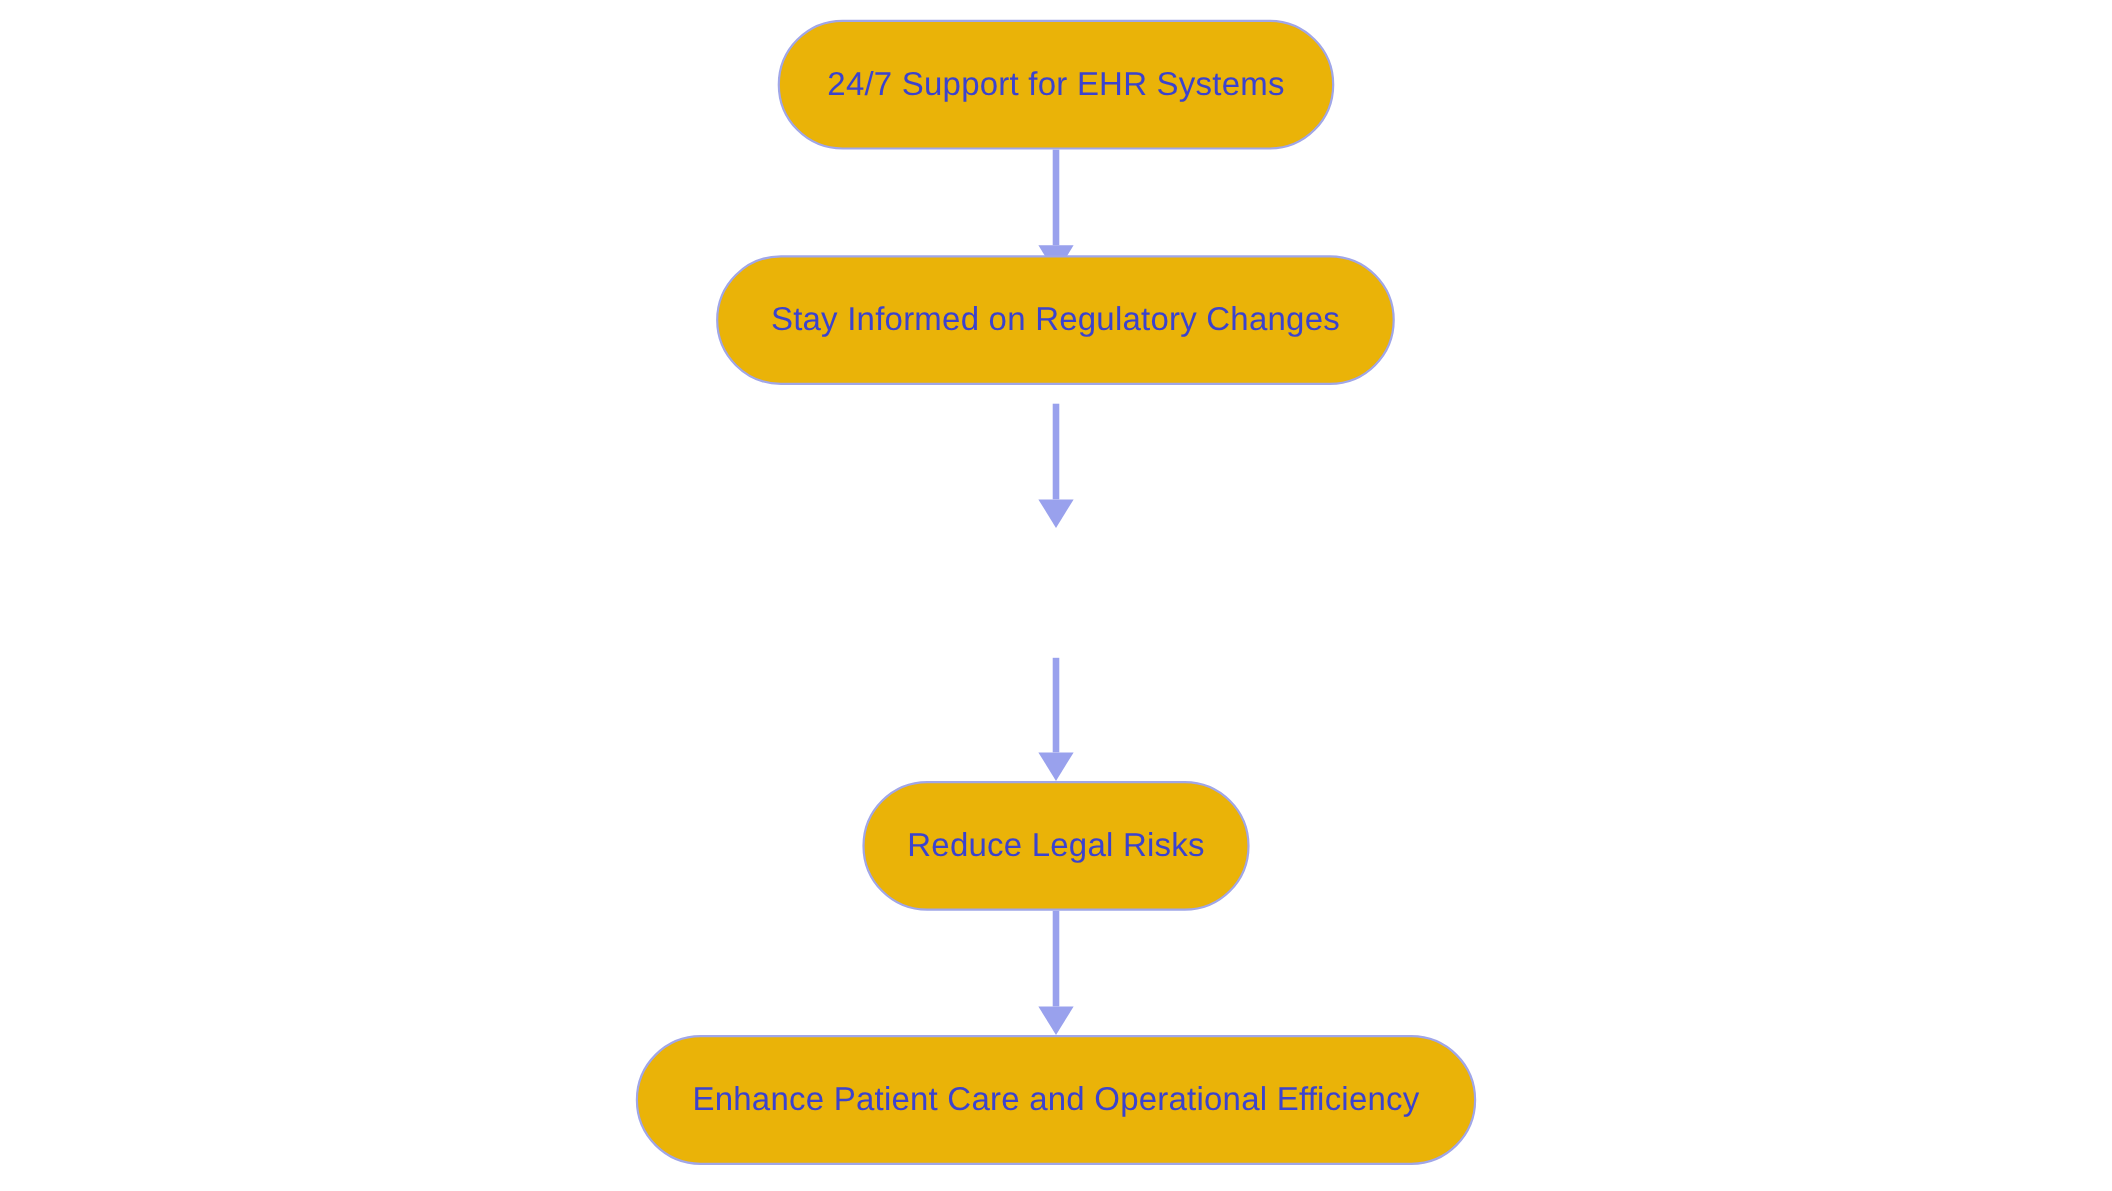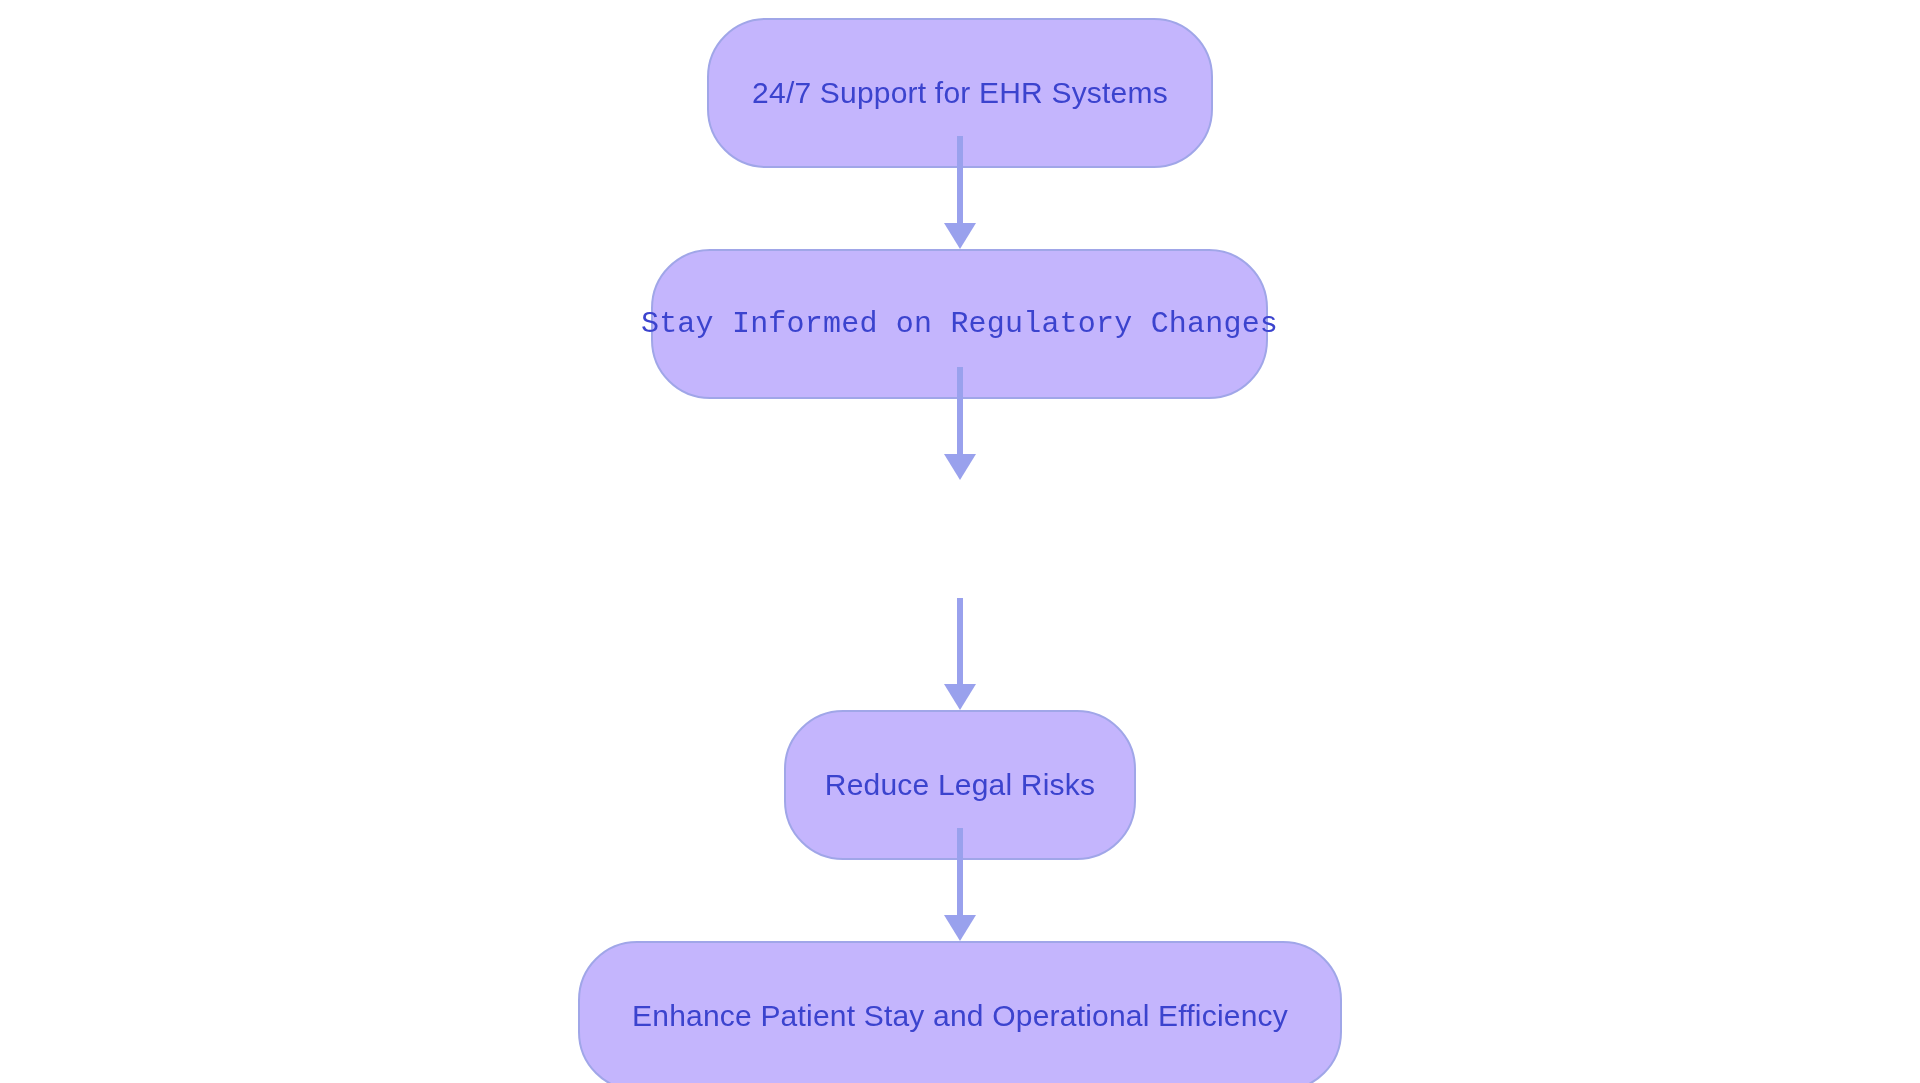--- a/index.html
+++ b/index.html
@@ -10,36 +10,36 @@
   .canvas {
     position: relative;
     width: 1920px;
     height: 1083px;
     background: #ffffff;
     overflow: hidden;
     font-family: "Liberation Sans", sans-serif;
   }
   .node {
     position: absolute;
-    height: 150px;
+    height: 118px;
     box-sizing: border-box;
-    background: #c4b5fd;
+    background: #eab308;
     border: 2px solid #a0a6e8;
     border-radius: 59px;
     display: flex;
     align-items: center;
     justify-content: center;
     text-align: center;
     color: #3b43ce;
     font-size: 30px;
     letter-spacing: 0.2px;
     white-space: nowrap;
   }
   .node-1 { left: 707px; top: 18px;  width: 506px; }
-  .node-2 { left: 651px; top: 249px; width: 617px; font-family: Liberation Mono, monospace; }
+  .node-2 { left: 651px; top: 232px; width: 617px; }
   .node-3 { left: 737px; top: 480px; width: 446px; }
   .node-4 { left: 784px; top: 710px; width: 352px; justify-content: center; }
   .node-5 { left: 578px; top: 941px; width: 764px; }
 
   .arrow-stem {
     position: absolute;
     left: 957px;
     width: 6px;
     background: #99a1ed;
   }
@@ -86,16 +86,16 @@
   <div class="arrow-head head-3"></div>
 
   <div class="node node-4">
     <span>Reduce Legal Risks</span>
   </div>
 
   <div class="arrow-stem stem-4"></div>
   <div class="arrow-head head-4"></div>
 
   <div class="node node-5">
-    <span>Enhance Patient Stay and Operational Efficiency</span>
+    <span>Enhance Patient Care and Operational Efficiency</span>
   </div>
 
 </div>
 
 </body></html>

